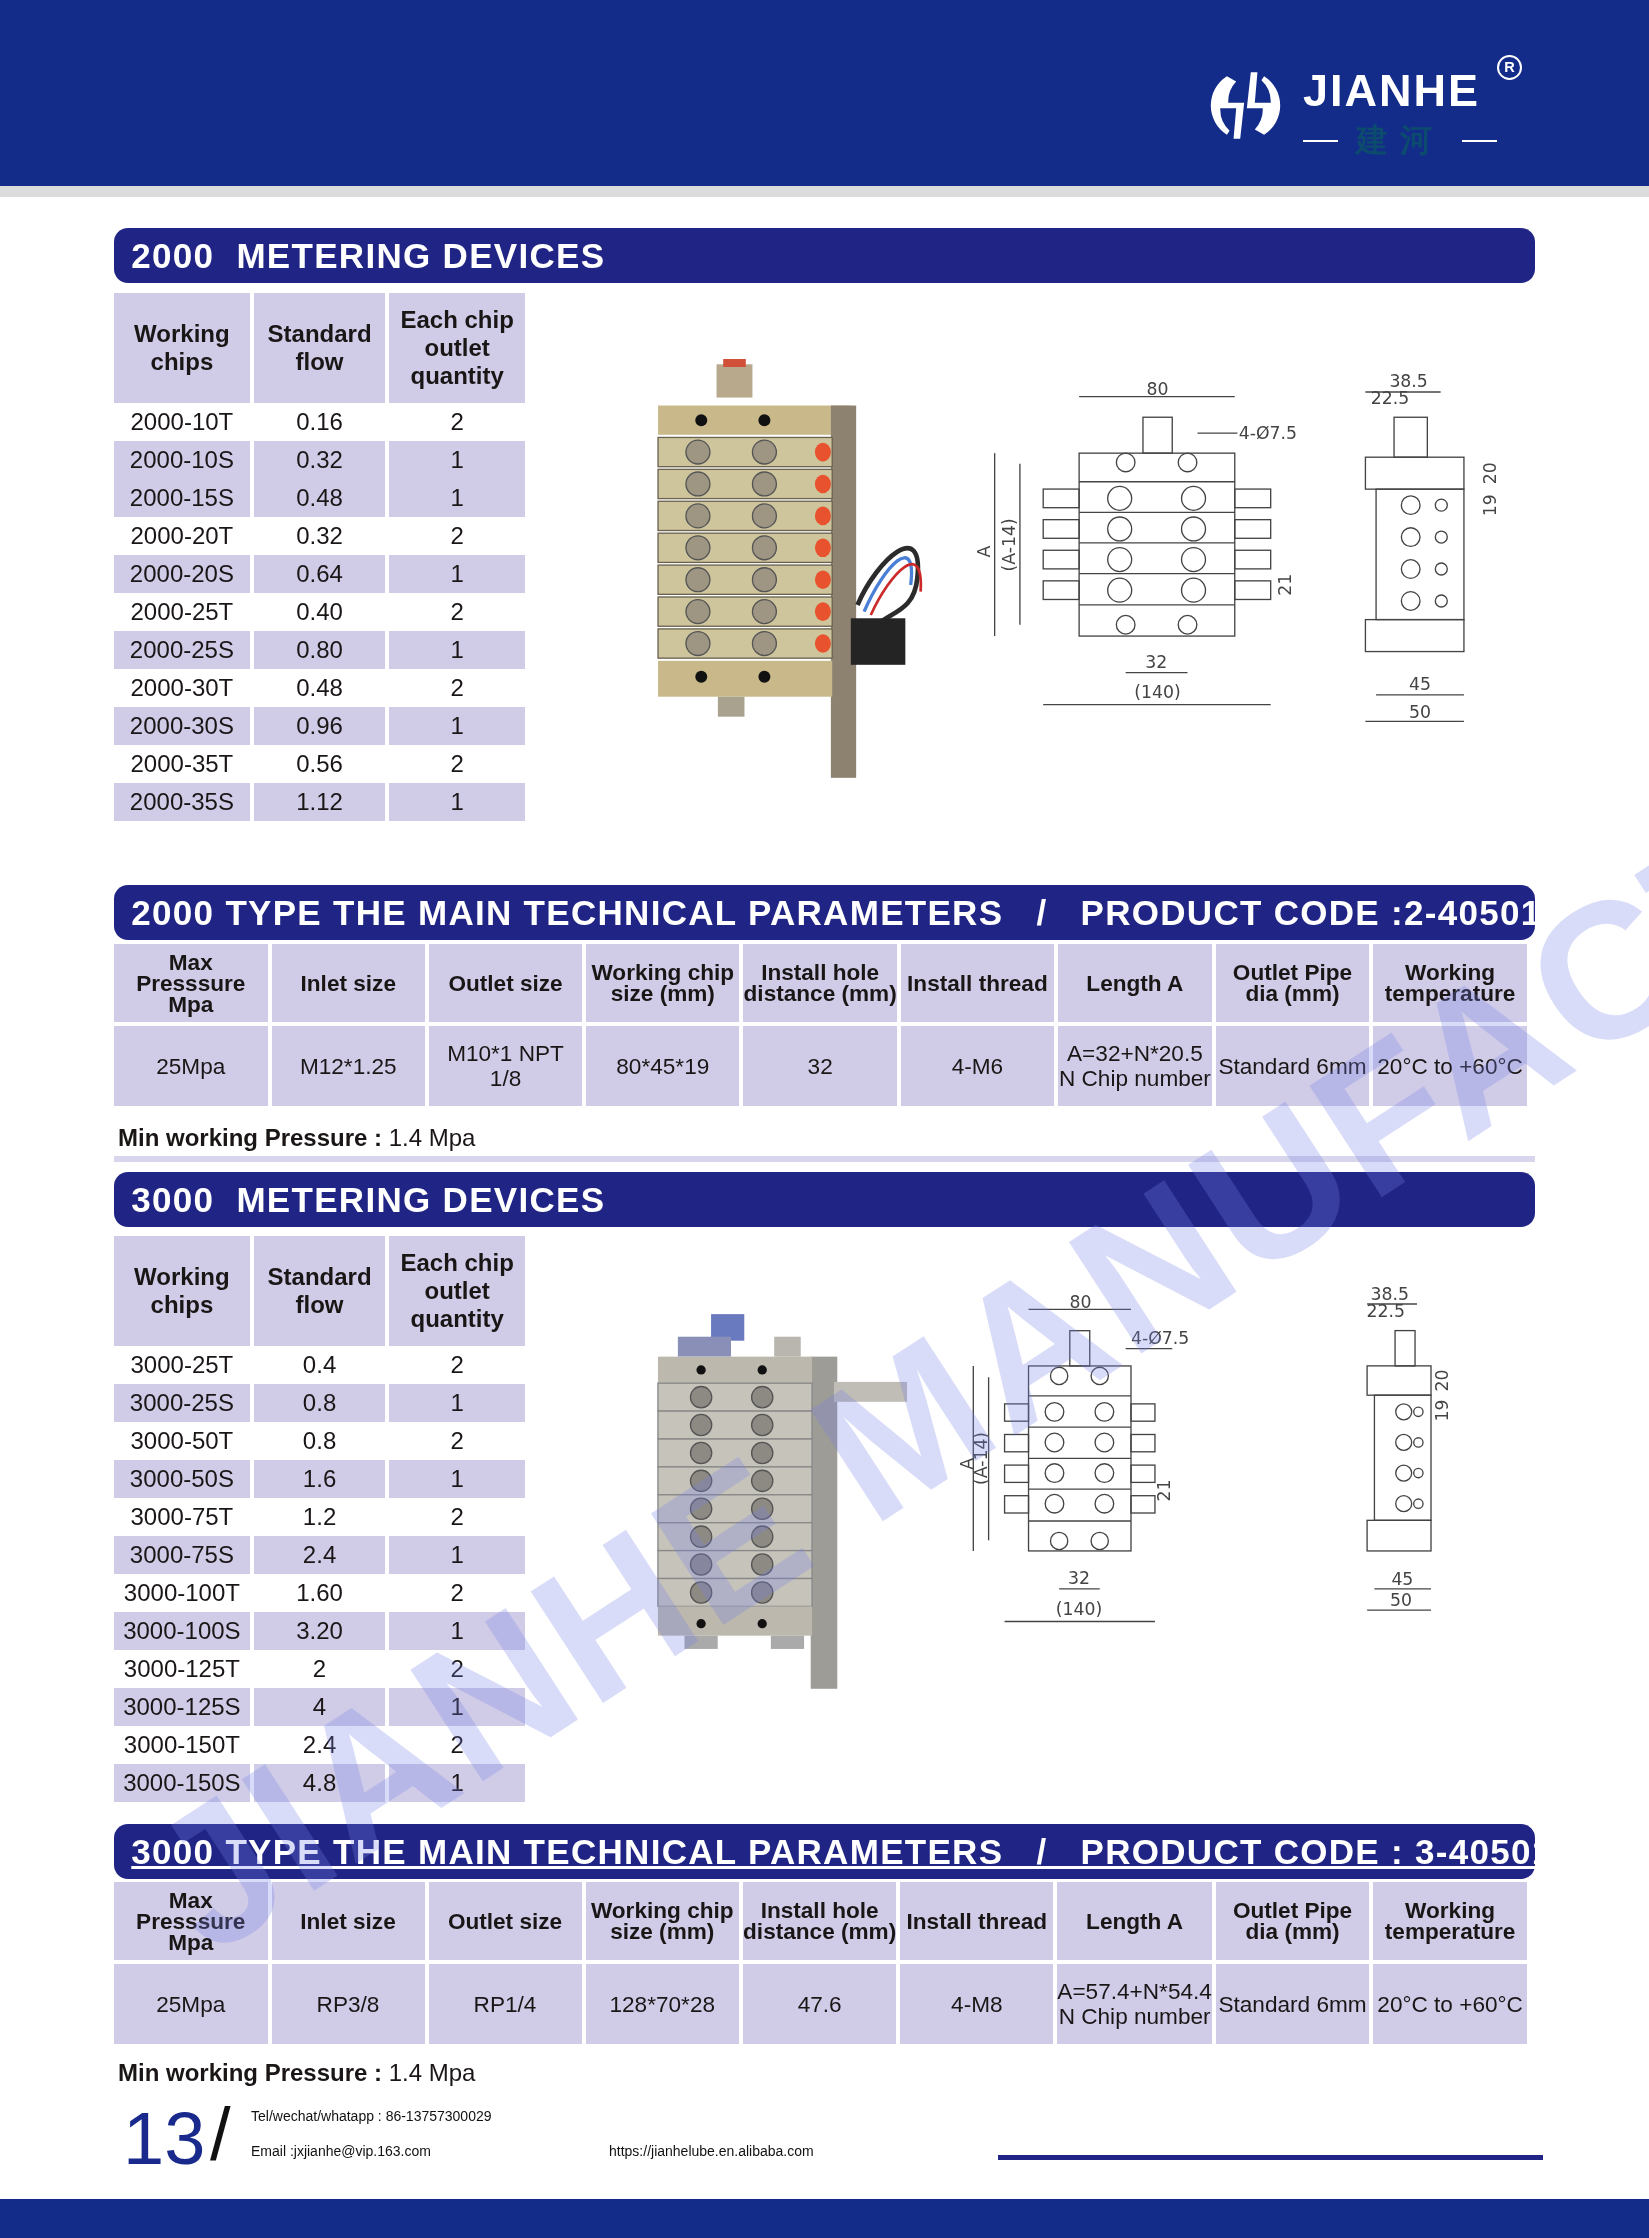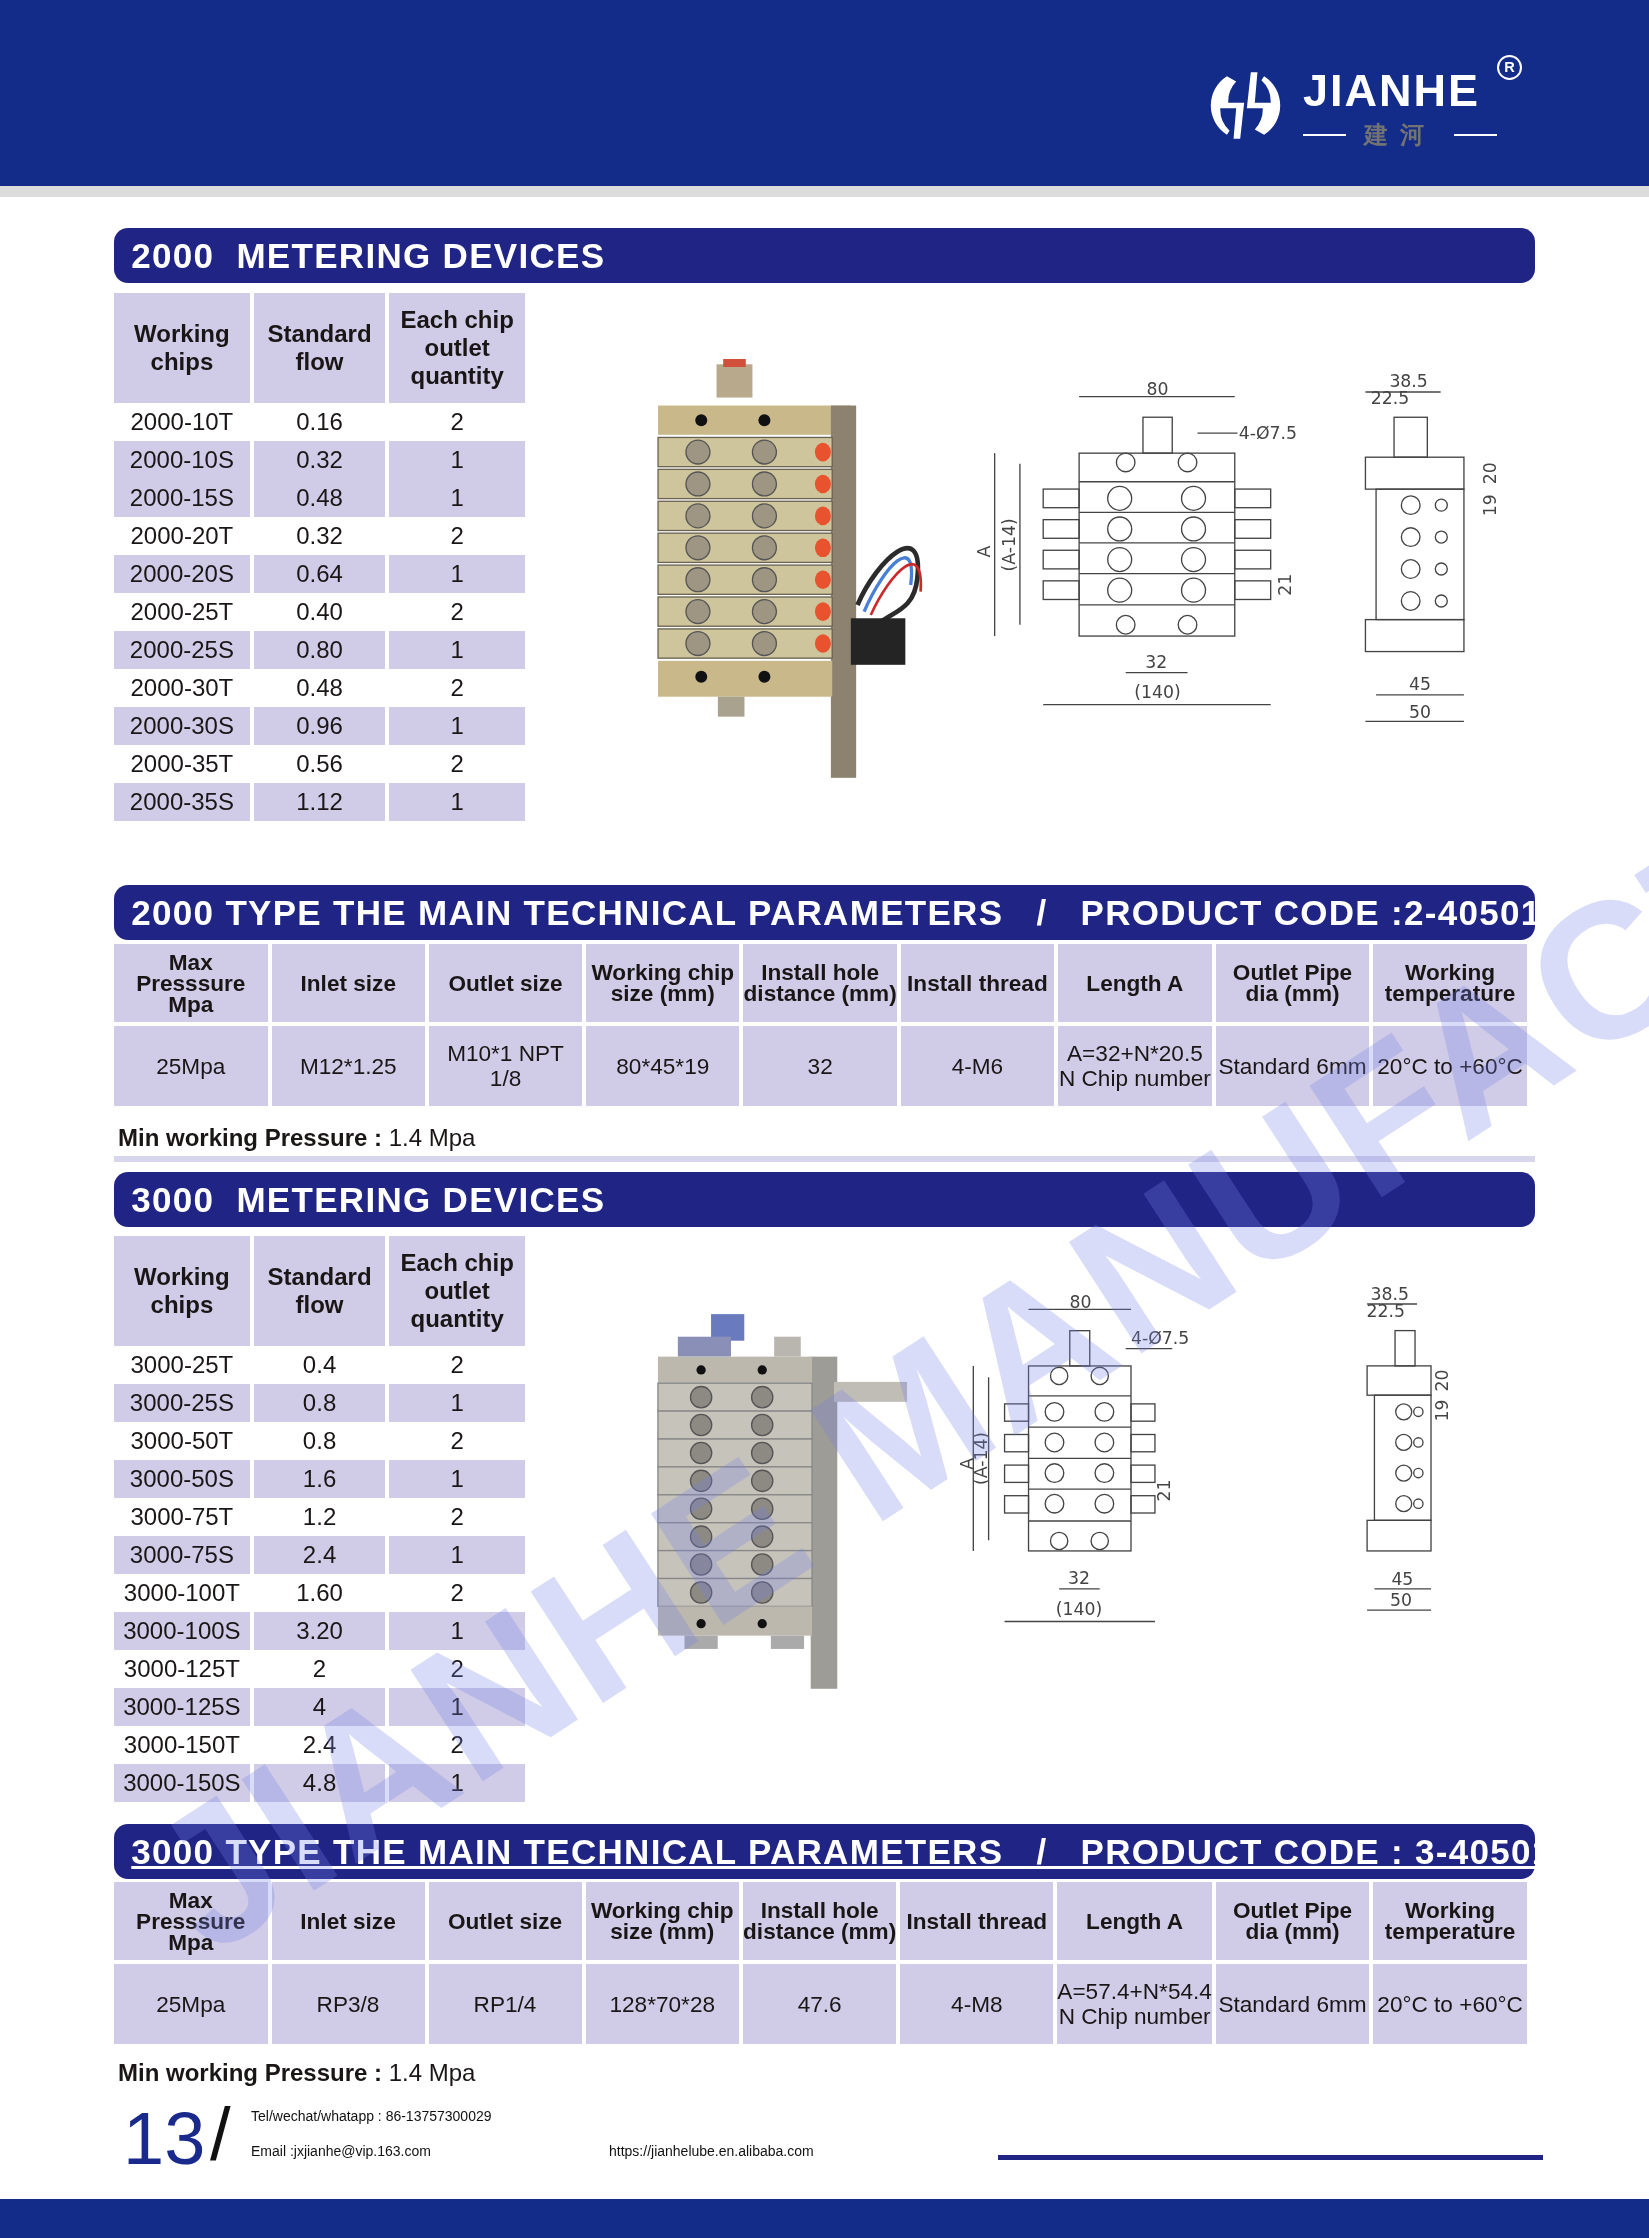--- a/index.html
+++ b/index.html
@@ -5,21 +5,21 @@
   * { box-sizing: border-box; margin: 0; padding: 0; }
   html, body { width: 1649px; height: 2239px; background: #ffffff; overflow: hidden; }
   body { position: relative; font-family: "Liberation Sans", "DejaVu Sans", sans-serif; color: #1b1616; }
 
   .top-band { position: absolute; left: 0; top: 0; width: 1649px; height: 186px; background: #132C8A; }
   .top-gray { position: absolute; left: 0; top: 186px; width: 1649px; height: 10.6px; background: #dcdcdc; }
   .logo { position: absolute; left: 1207px; top: 60px; width: 319px; height: 93px; }
   .logo-mark { position: absolute; left: 0; top: 6.7px; width: 77px; height: 77px; }
   .logo-name { position: absolute; left: 96px; top: 8px; font-size: 45px; font-weight: bold; color: #ffffff; letter-spacing: 2px; line-height: 1; }
   .logo-reg { position: absolute; left: 290px; top: -5.3px; width: 25px; height: 25px; border: 2.7px solid #fff; border-radius: 50%; color: #fff; font-size: 14.6px; font-weight: bold; text-align: center; line-height: 20px; }
-  .logo-cn { position: absolute; left: 96px; top: 59px; width: 194px; display: flex; align-items: center; gap: 18px; color: #737373; font-size: 24px; font-weight: bold; letter-spacing: 12px; }
+  .logo-cn { position: absolute; left: 96px; top: 59px; width: 194px; display: flex; align-items: center; gap: 18px; color: #0c4a6e; font-size: 32px; font-weight: bold; letter-spacing: 12px; }
   .logo-cn .rule { flex: 1; height: 2px; background: #fff; }
 
   .section-bar { position: absolute; left: 114px; width: 1421px; height: 55px; background: #202484; color: #fff; font-weight: bold; font-size: 35px; letter-spacing: 1.3px; line-height: 55px; padding-left: 17.3px; white-space: pre; border-radius: 14px; }
 
   .chip-table { position: absolute; left: 114px; width: 419px; border-collapse: separate; border-spacing: 4px 0; margin-left: -4px; }
   .chip-table th { background: #D0CCE8; font-size: 24px; font-weight: bold; line-height: 28px; text-align: center; vertical-align: middle; height: 110px; }
   .chip-table td { font-size: 24px; text-align: center; height: 38px; line-height: 38px; }
   .chip-table tr.shade td { background: #D0CCE8; }
   .chip-table th.c1 { width: 138px; } .chip-table th.c2 { width: 133px; } .chip-table th.c3 { width: 138px; }
 

